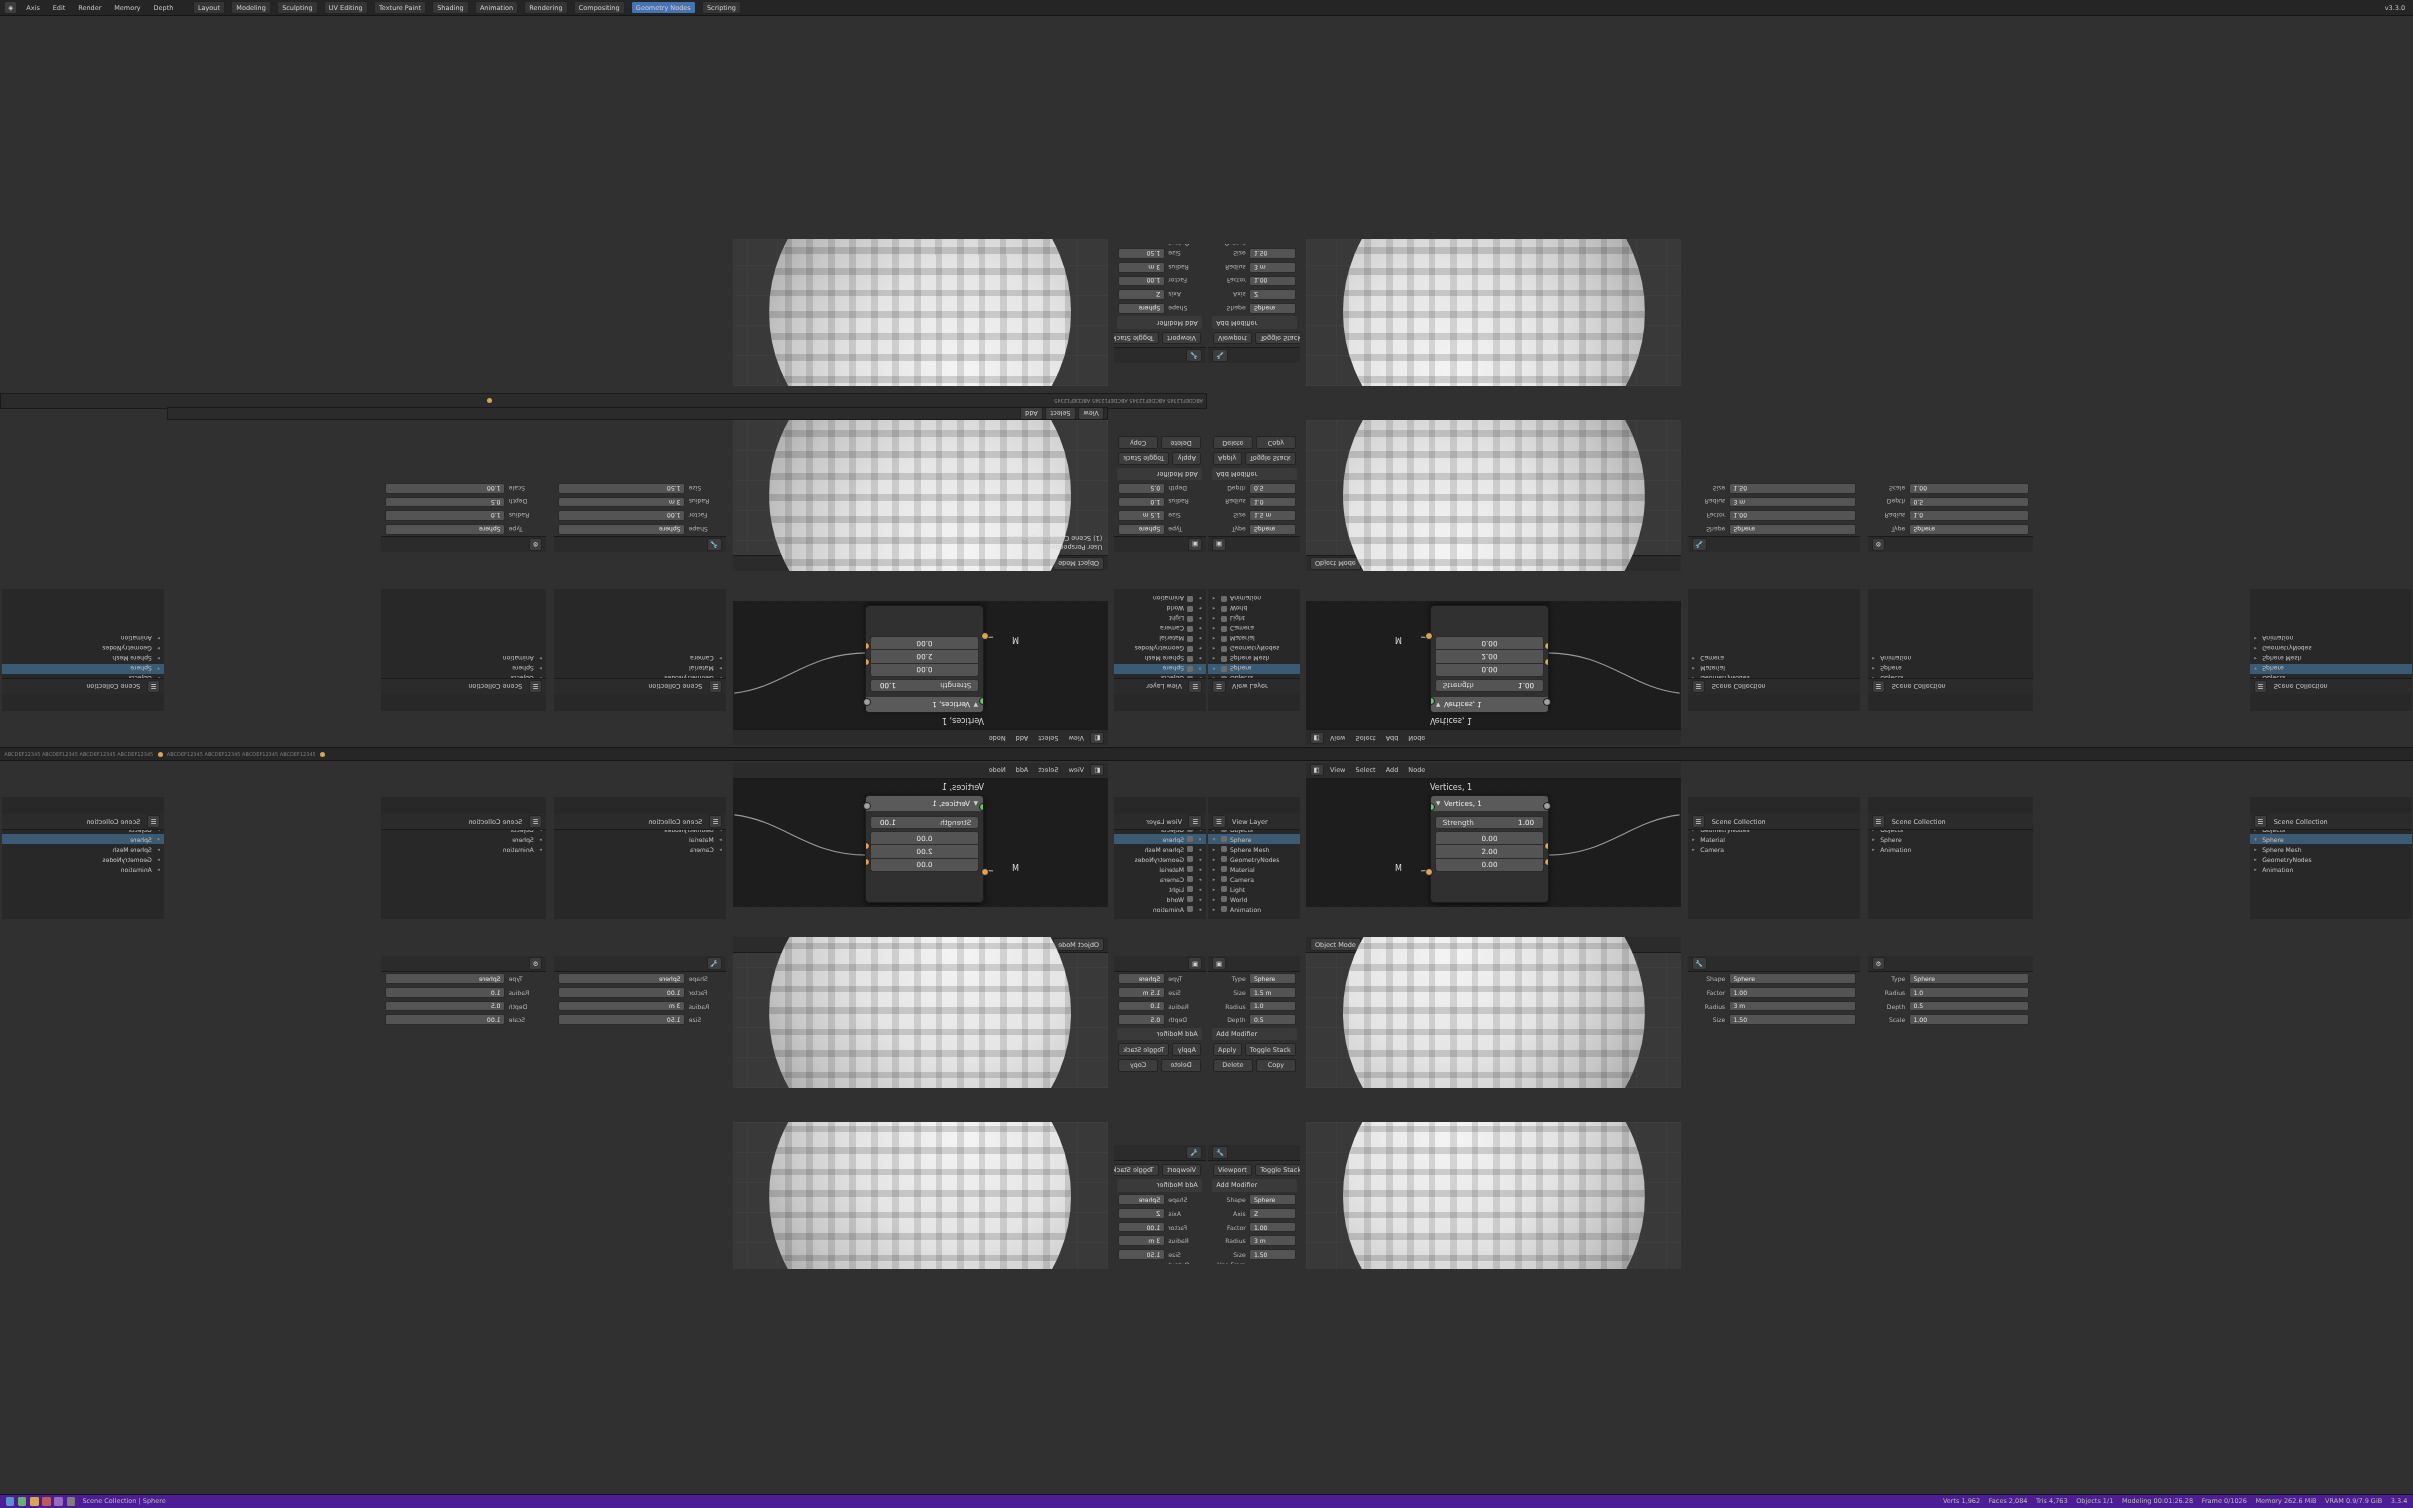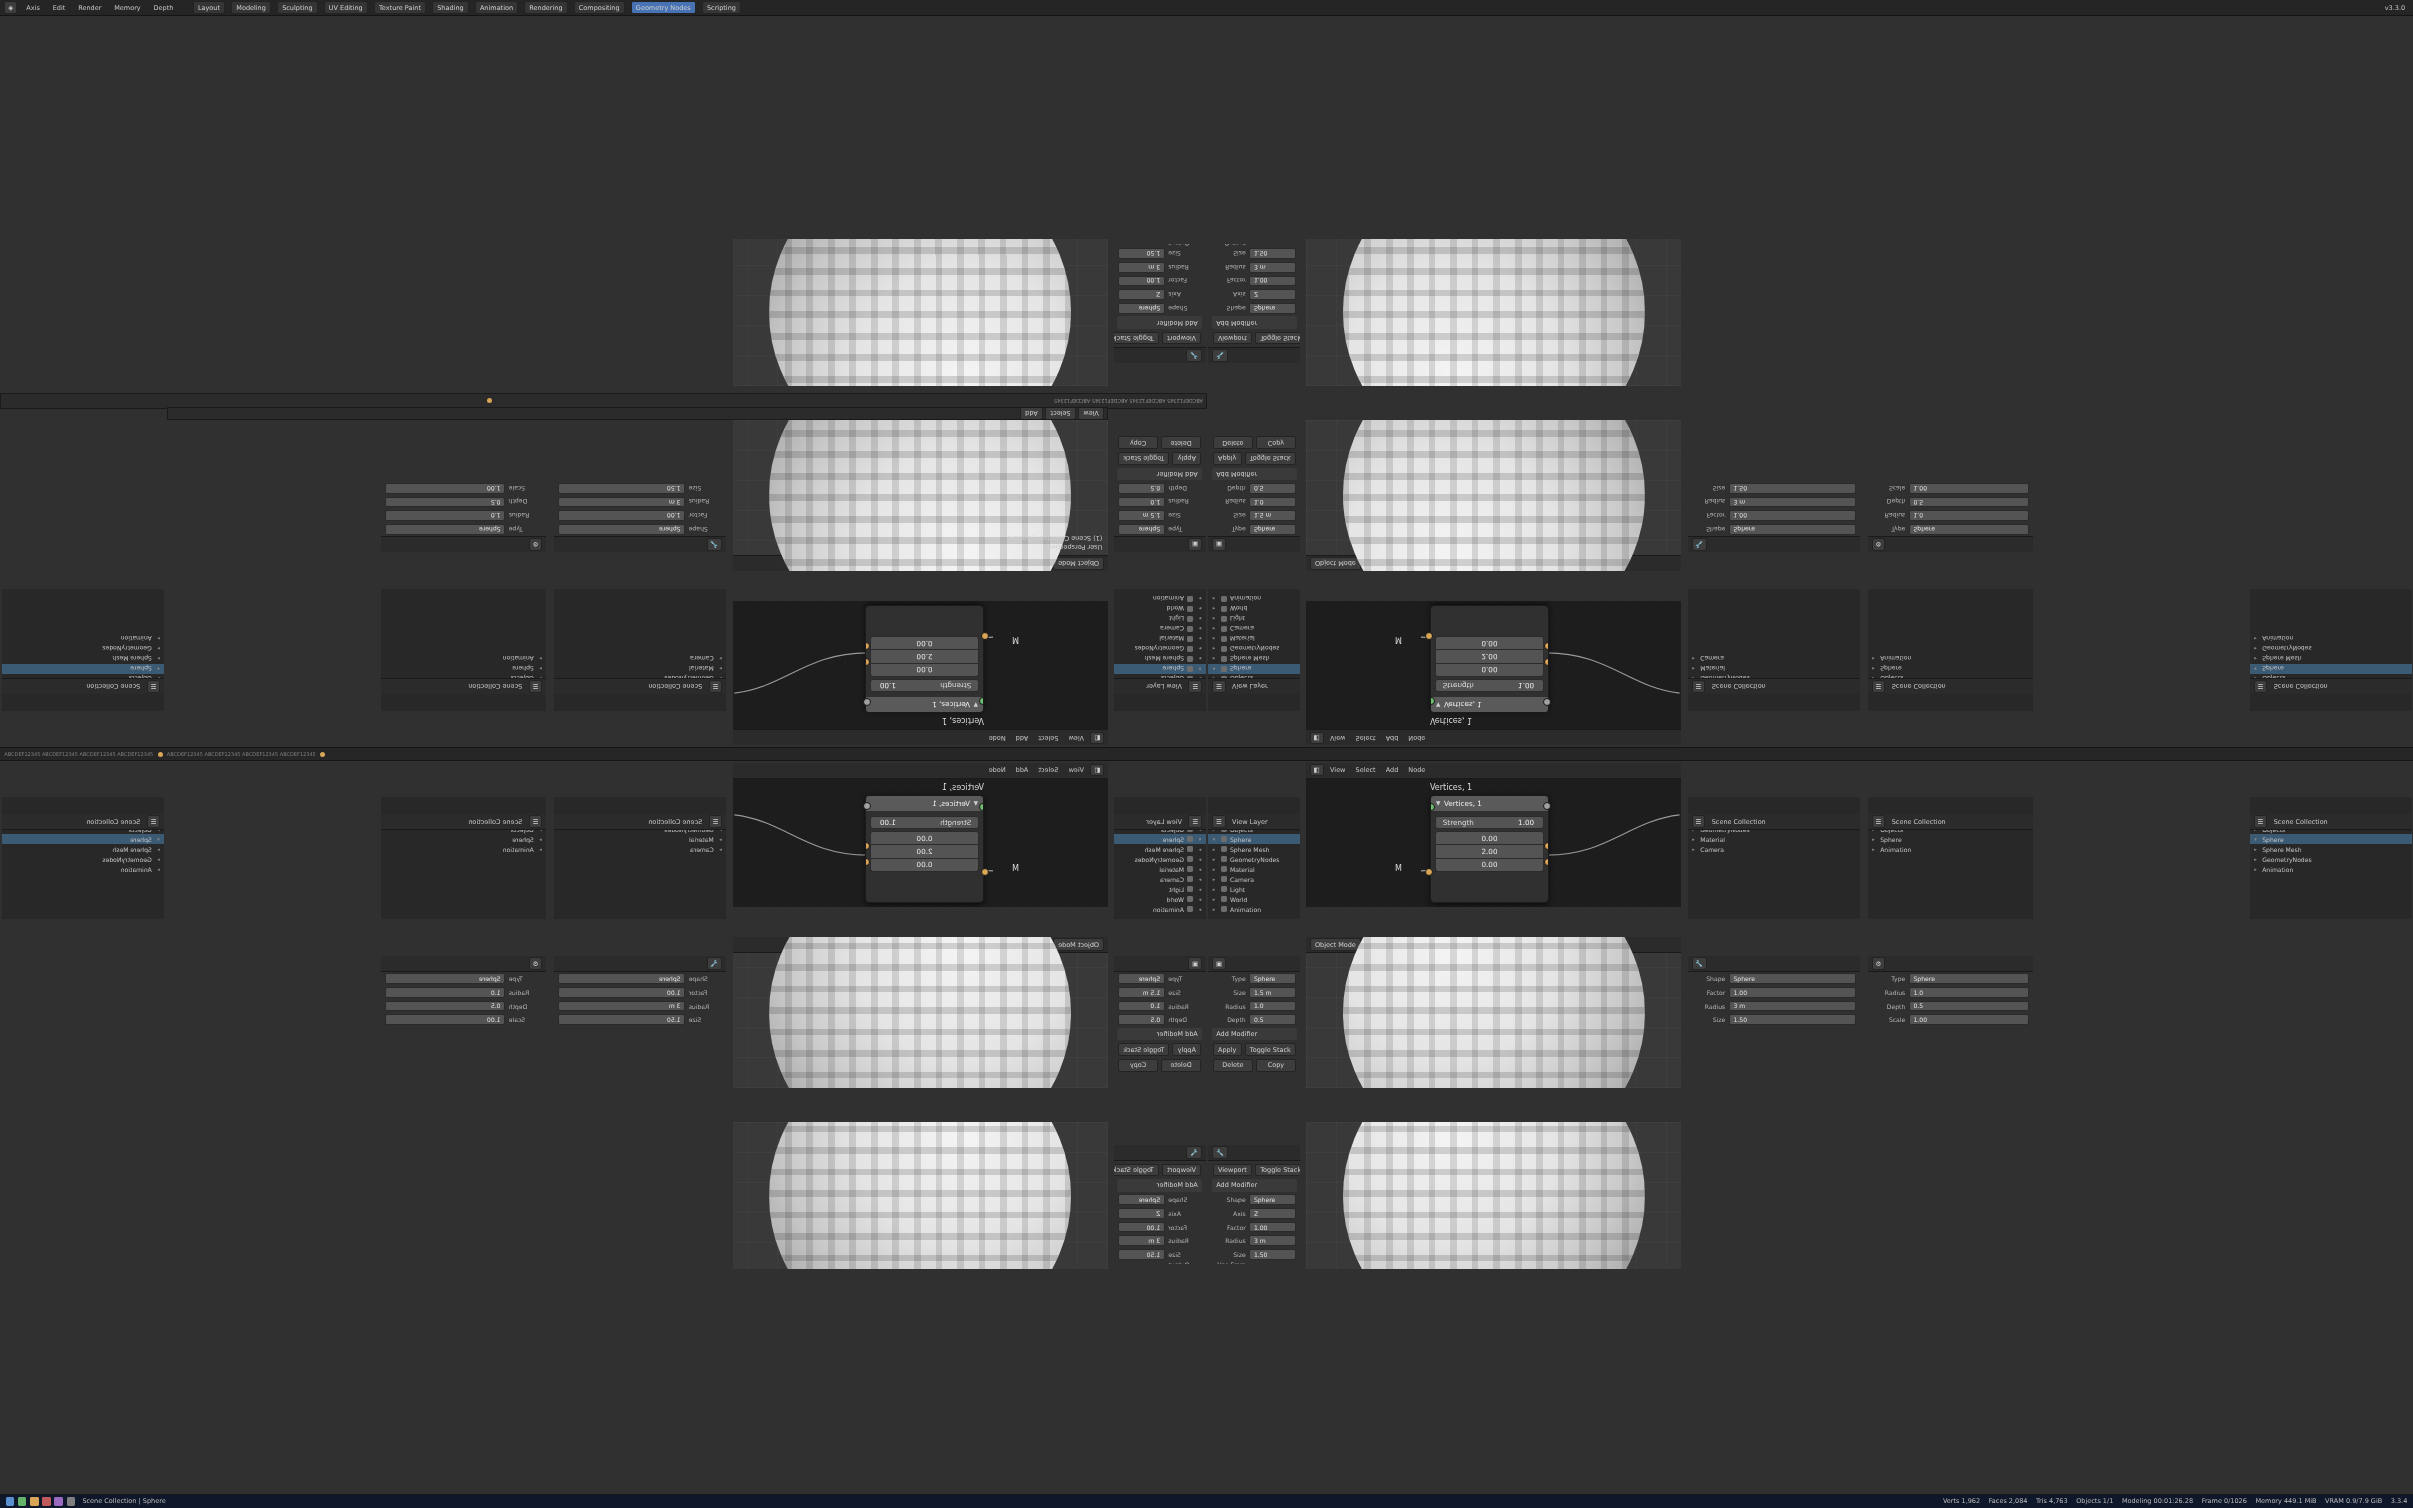--- a/index.html
+++ b/index.html
@@ -264,21 +264,21 @@
     font-size: 6.5px;
     color: #c6c6c6;
     z-index: 50;
     overflow: hidden;
   }
   .appbar.top { top: 0; }
   .statusbar {
     position: absolute;
     left: 0; right: 0; bottom: 0;
     height: 14.4px;
-    background: #0f172a;
+    background: #4c1d95;
     border-top: 0.7px solid #151515;
     display: flex;
     align-items: center;
     gap: 7.2px;
     padding: 0 5.7px;
     font-size: 6.5px;
     color: #bdbdbd;
     z-index: 50;
     overflow: hidden;
   }
@@ -1641,20 +1641,20 @@
       <span class="tico" style="background:#7f7f7f;"></span>
     </span>
     <span>Scene Collection | Sphere</span>
     <span class="right">
       <span>Verts 1,962</span>
       <span>Faces 2,084</span>
       <span>Tris 4,763</span>
       <span>Objects 1/1</span>
       <span>Modeling 00:01:26.28</span>
       <span>Frame 0/1026</span>
-      <span>Memory 449.1 MiB</span>
+      <span>Memory 262.6 MiB</span>
       <span>VRAM 0.9/7.9 GiB</span>
       <span>3.3.4</span>
     </span>
   </div>
 
 </div>
 
 
 </body></html>

